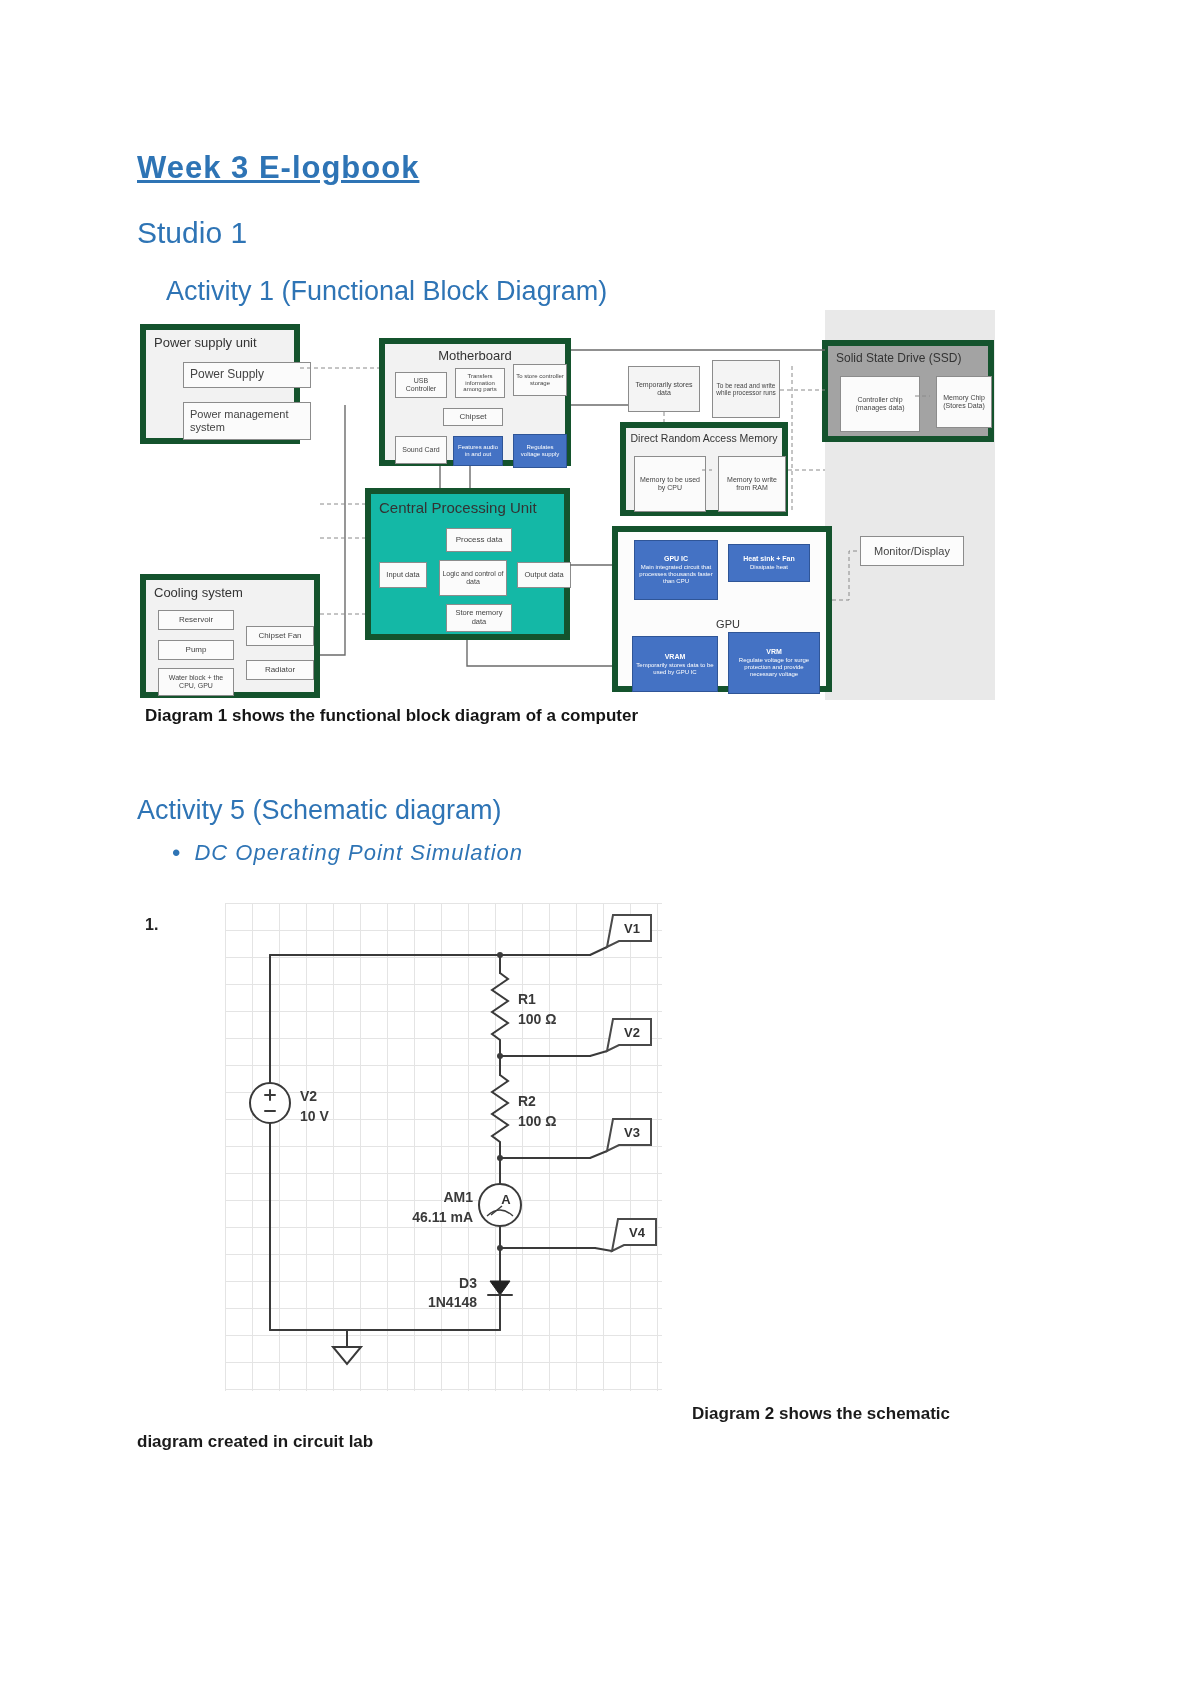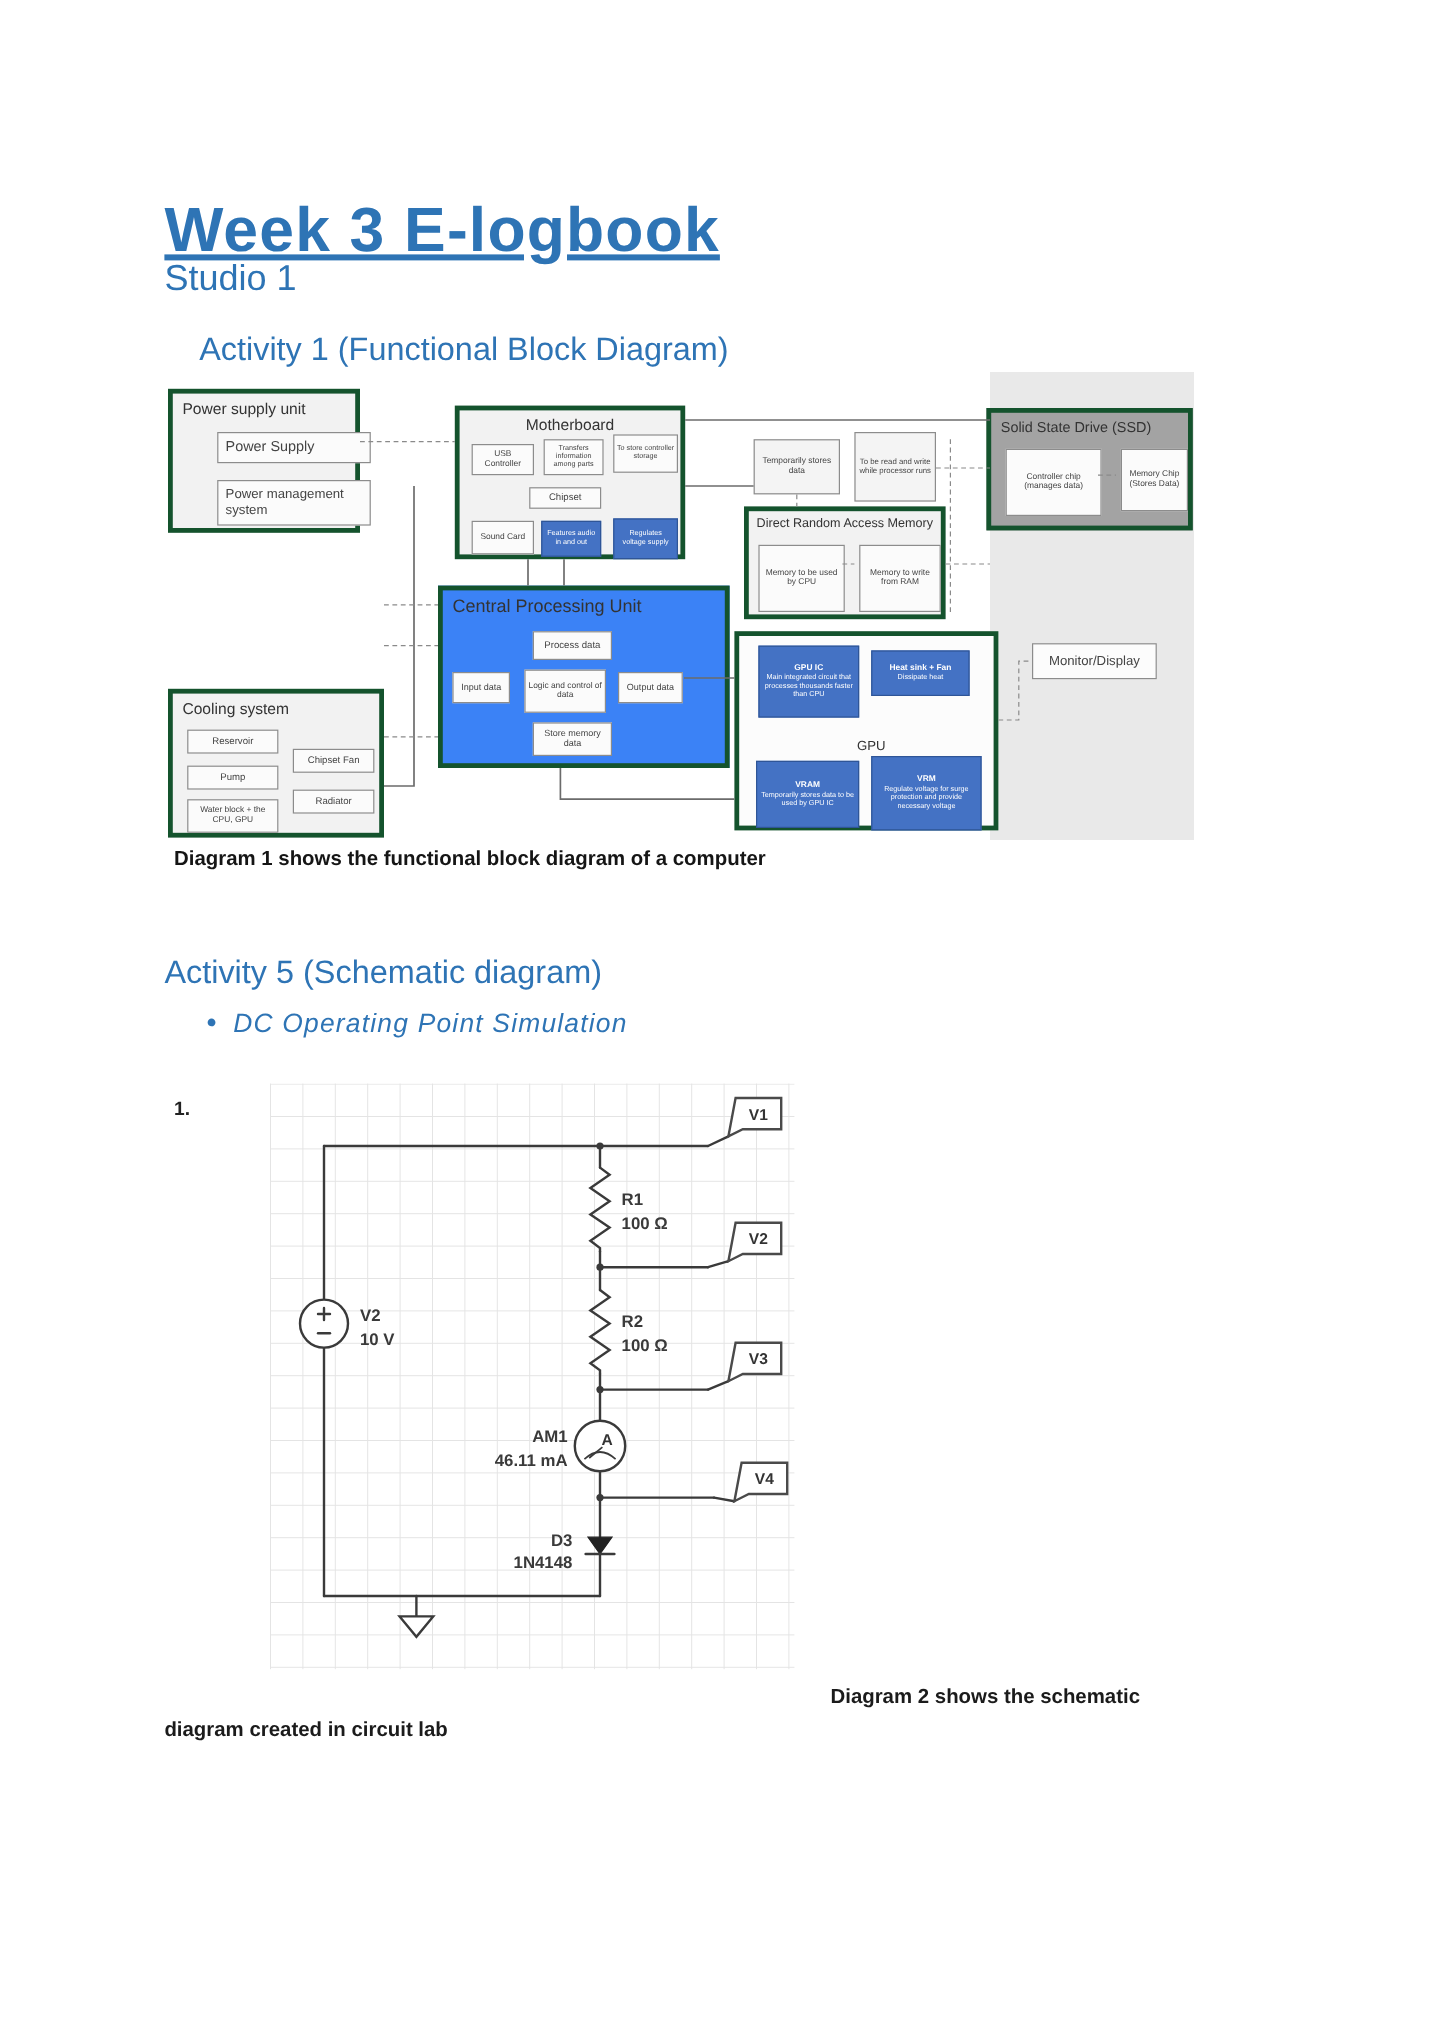--- a/index.html
+++ b/index.html
@@ -4,32 +4,32 @@
 <style>
   * { margin:0; padding:0; box-sizing:border-box; }
   html,body { background:#ffffff; }
   body {
     width:1200px; height:1698px; position:relative; overflow:hidden;
     font-family:"Liberation Sans", sans-serif;
   }
   .abs { position:absolute; }
 
   
-  .h-title { color:#2E74B5; font-size:52px; font-weight:bold; text-decoration:underline; letter-spacing:1px;margin-top:12px; }
+  .h-title { color:#2E74B5; font-size:31px; font-weight:bold; text-decoration:underline; letter-spacing:1px; }
   .h-sub   { color:#2E74B5; font-size:30px; font-weight:400; }
   .h-act   { color:#2E74B5; font-size:27px; font-weight:400; }
   .caption1 { font-size:17px; font-weight:bold; color:#151515; }
   .caption2 { font-size:17px; font-weight:600; color:#1b1b1b; }
   .bullet-dot  { color:#2E74B5; font-size:24px; line-height:1; }
   .bullet-text { color:#2E74B5; font-size:22px; font-style:italic; font-weight:500; letter-spacing:1px; }
   .list-num { font-size:16px; color:#222; font-weight:600; }
 
   
   .d1 { left:137px; top:310px; width:860px; height:392px; background:#ffffff; }
-  .sect { position:absolute; background:#f2f2f2; border:4px solid #14532d; }
+  .sect { position:absolute; background:#f2f2f2; border:6px solid #14532d; }
   .sect-title { font-size:13px; color:#333; padding:5px 8px; white-space:nowrap; }
   .sect-title-c { text-align:center; padding:4px 0 0 0; }
   .bx {
     position:absolute; background:#fbfbfb; border:1px solid #8c8c8c; color:#444;
     display:flex; flex-direction:column; align-items:center; justify-content:center;
     text-align:center; line-height:1.15; padding:1px 2px;
   }
   .bx-left { align-items:flex-start; text-align:left; padding-left:6px;margin-left:23px; }
   .bx-blue { background:#4472C4; border-color:#2f5597; color:#ffffff; }
   .gpu-name { font-weight:bold; font-size:7px; }
@@ -84,21 +84,21 @@
     <div class="sect-title sect-title-c">Motherboard</div>
     <div class="bx" style="left:10px; top:28px; width:52px; height:26px; font-size:7px;">USB Controller</div>
     <div class="bx" style="left:70px; top:24px; width:50px; height:30px; font-size:6px;">Transfers information among parts</div>
     <div class="bx" style="left:128px; top:20px; width:54px; height:32px; font-size:6px;">To store controller storage</div>
     <div class="bx" style="left:58px; top:64px; width:60px; height:18px; font-size:8px;">Chipset</div>
     <div class="bx" style="left:10px; top:92px; width:52px; height:28px; font-size:7px;">Sound Card</div>
     <div class="bx bx-blue" style="left:68px; top:92px; width:50px; height:30px; font-size:6px;">Features audio in and out</div>
     <div class="bx bx-blue" style="left:128px; top:90px; width:54px; height:34px; font-size:6px;">Regulates voltage supply</div>
   </div>
 
-  <div class="sect" style="left:228px; top:178px; width:243px; height:152px; background:#3b82f6;">
+  <div class="sect" style="left:228px; top:178px; width:205px; height:152px; background:#14b8a6;">
     <div class="sect-title" style="font-size:15px;">Central Processing Unit</div>
     <div class="bx" style="left:75px; top:34px; width:66px; height:24px; font-size:8px;">Process data</div>
     <div class="bx" style="left:8px; top:68px; width:48px; height:26px; font-size:7.5px;">Input data</div>
     <div class="bx" style="left:68px; top:66px; width:68px; height:36px; font-size:7px;">Logic and control of data</div>
     <div class="bx" style="left:146px; top:68px; width:54px; height:26px; font-size:7.5px;">Output data</div>
     <div class="bx" style="left:75px; top:110px; width:66px; height:28px; font-size:7.5px;">Store memory data</div>
   </div>
 
   <div class="bx" style="left:491px; top:56px; width:72px; height:46px; font-size:7px; background:#f4f4f4;">Temporarily stores data</div>
   <div class="bx" style="left:575px; top:50px; width:68px; height:58px; font-size:6.5px; background:#f4f4f4;">To be read and write while processor runs</div>

